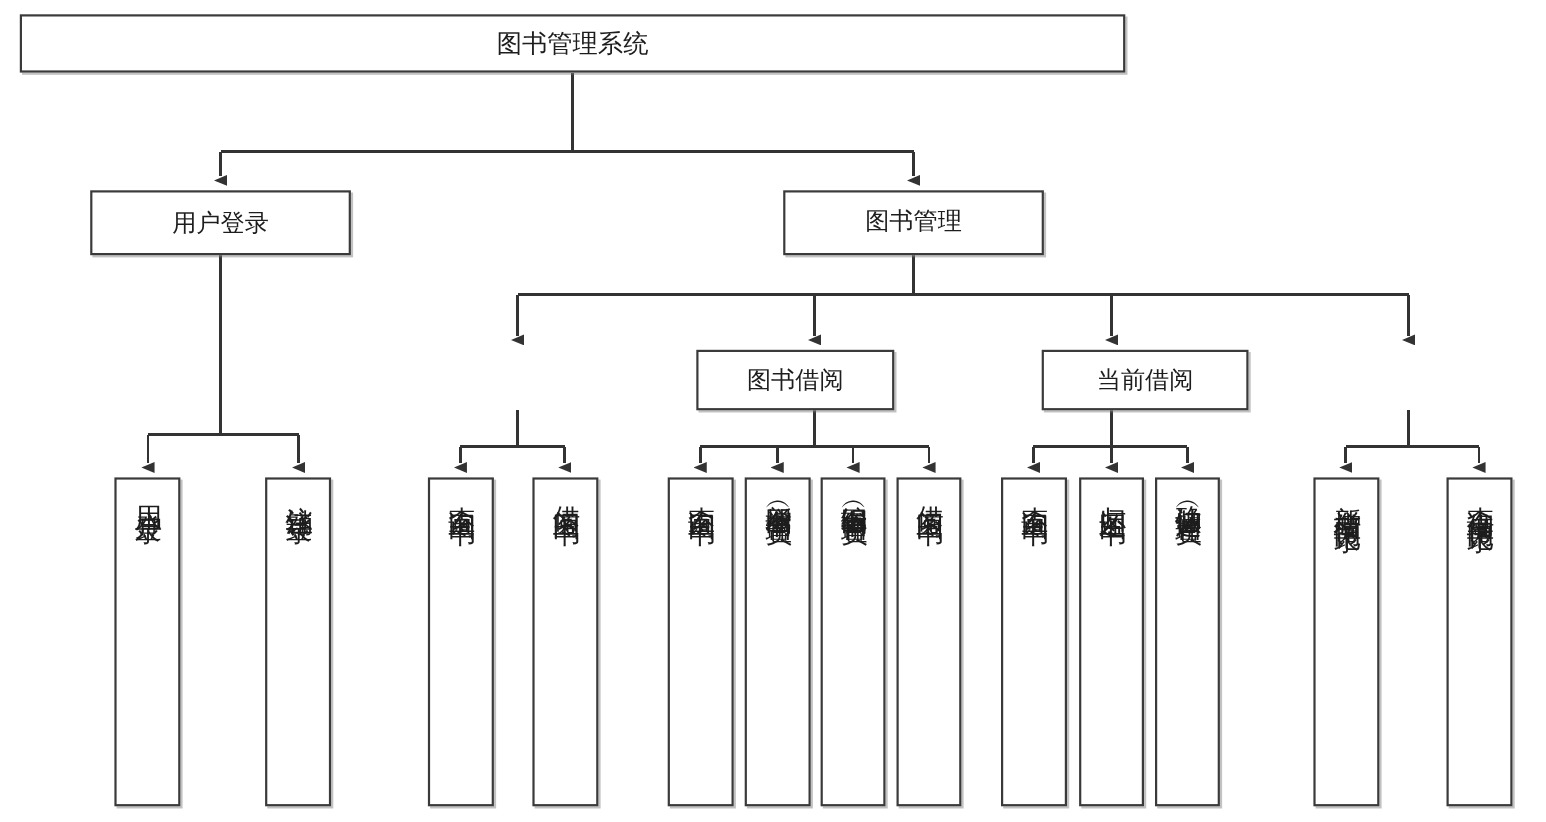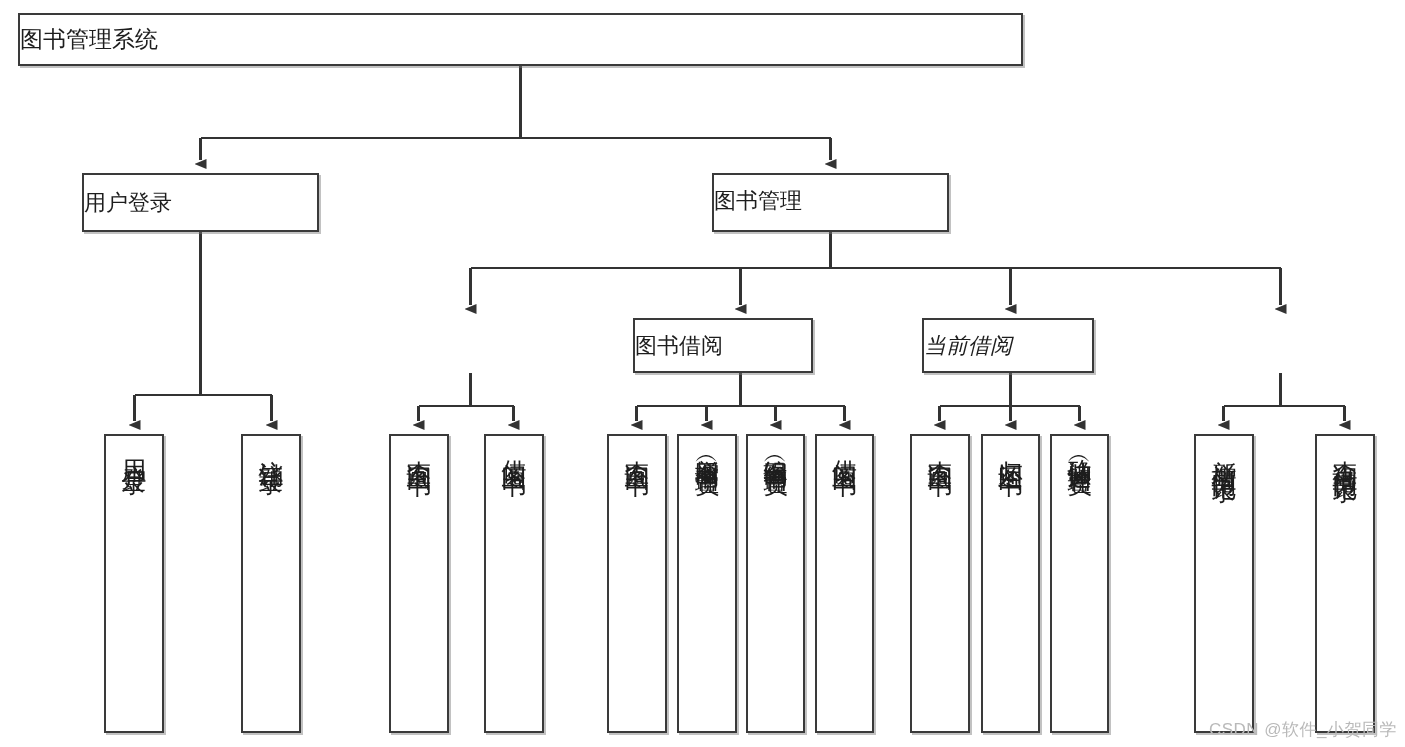--- a/index.html
+++ b/index.html
@@ -18,20 +18,21 @@
 
   
   .node{
     position:absolute;
     box-sizing:border-box;
     background:#ffffff;
     border:2px solid #3a3a3a;
     box-shadow:2px 2px 0 0 rgba(120,120,120,.45);
     display:flex;
     align-items:center;
+    justify-content:center;
     color:#1d1d1d;
     z-index:2;
   }
   .node-label{
     color:#1d1d1d;
     line-height:1.25;
     white-space:nowrap;
   }
 
   
@@ -42,21 +43,21 @@
   .node.level-1{top:173px;height:59px;}
   .node.level-1 .node-label{font-size:22px;}
   .node.n-user-login{left:82px;width:237px;}
   .node.n-book-manage{left:712px;width:237px;font-family:Liberation Mono, monospace;}
 
   
   .node.level-2{top:318px;height:55px;}
   .node.level-2 .node-label{font-size:22px;}
   .node.n-new-book{left:362px;width:217px;}
   .node.n-book-borrow{left:633px;width:180px;}
-  .node.n-current-borrow{left:922px;width:172px;font-style:italic;}
+  .node.n-current-borrow{left:947px;width:188px;}
   .node.n-borrow-record{left:1172px;width:216px;}
 
   
   .node.level-3{
     top:434px;height:299px;
     align-items:flex-start;
     justify-content:center;
     padding-top:4px;
   }
   .node.level-3 .node-label{
@@ -204,15 +205,14 @@
   <div class="node level-3 lf11 tall">
     <span class="node-label">确认归还（管理员）</span>
   </div>
   <div class="node level-3 lf12">
     <span class="node-label">新增借阅记录</span>
   </div>
   <div class="node level-3 lf13">
     <span class="node-label">查询借阅记录</span>
   </div>
 
-  <div id="watermark">CSDN @软件_小贺同学</div>
 
 </div>
 
 </body></html>

